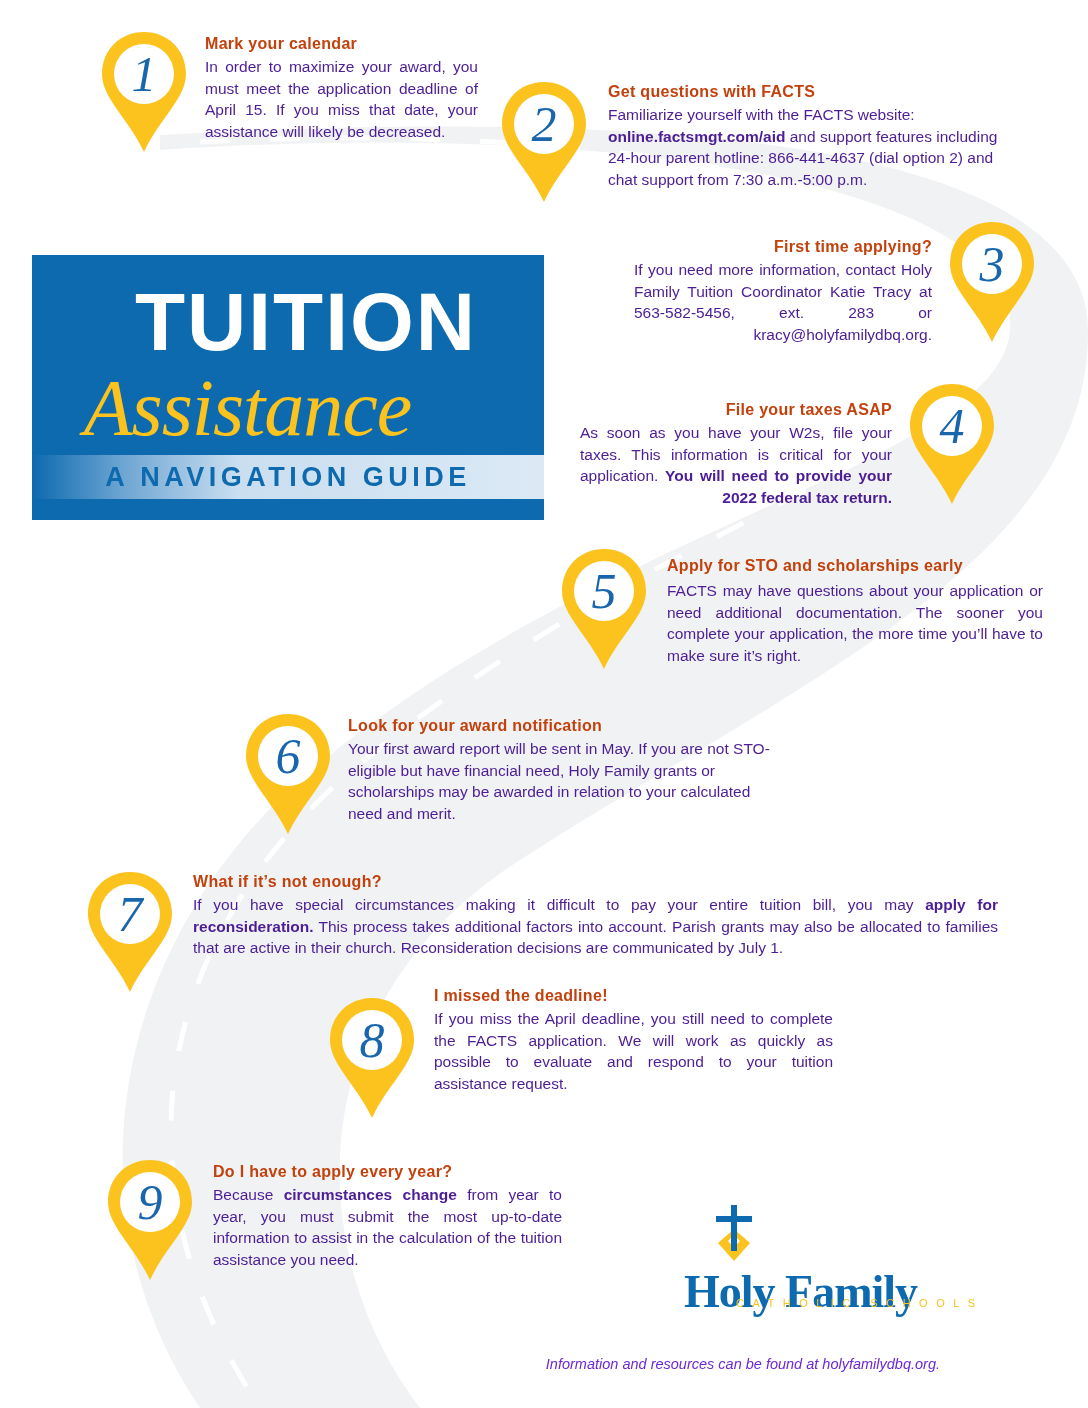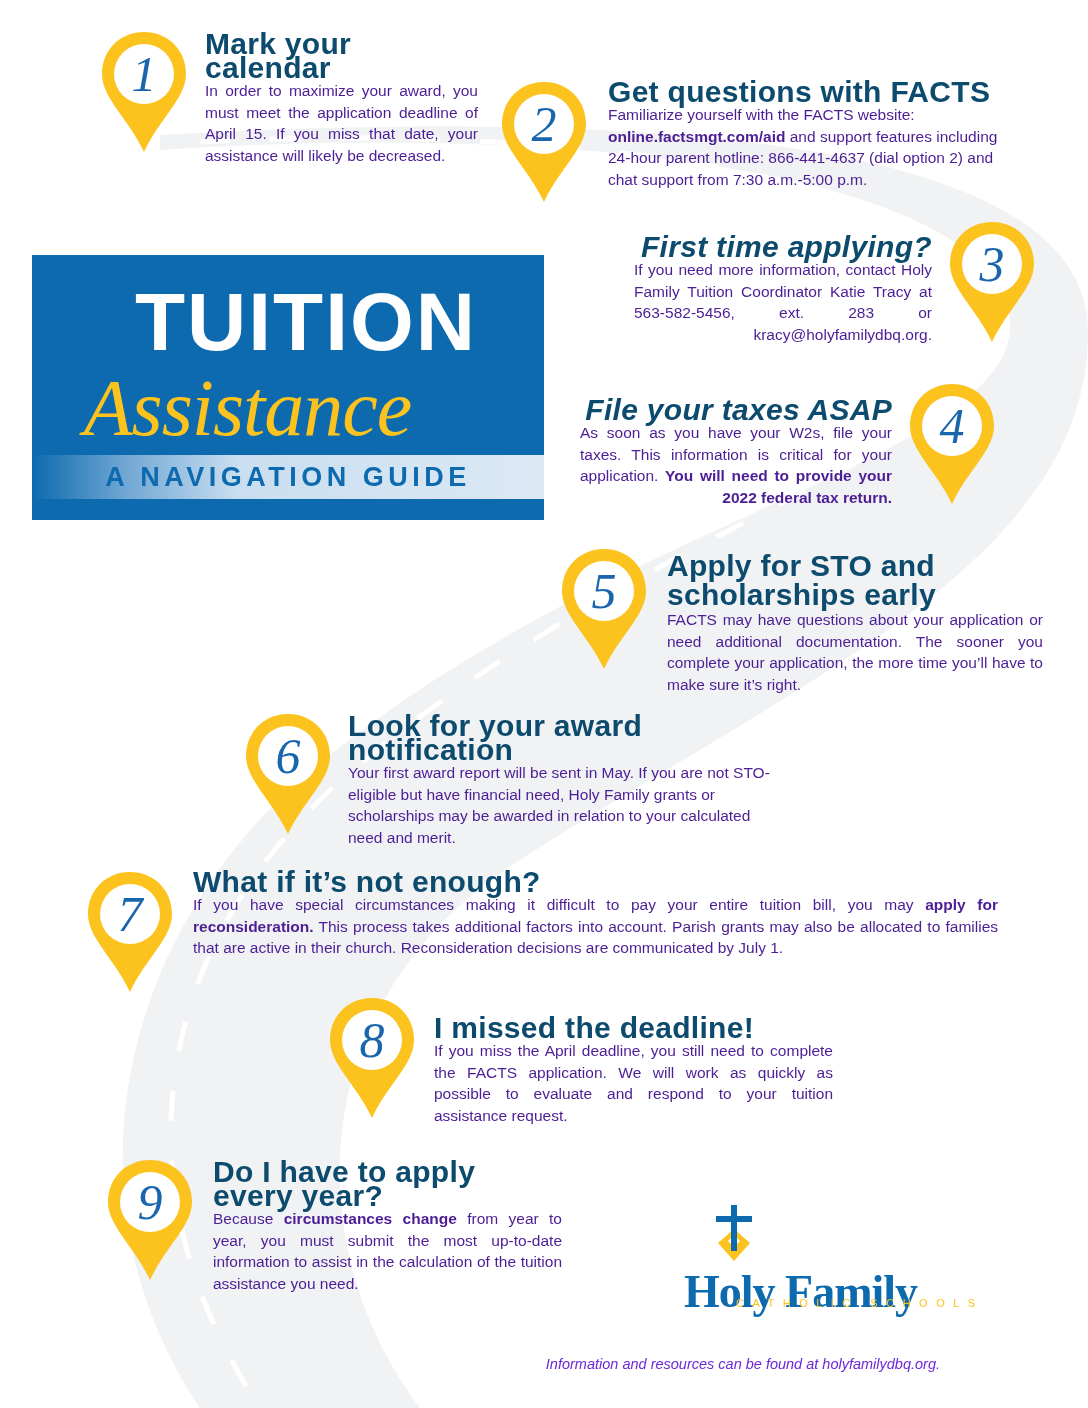--- a/index.html
+++ b/index.html
@@ -4,24 +4,24 @@
 <style>
   html, body { margin:0; padding:0; }
   body { width:1088px; height:1408px; background:#ffffff; position:relative; overflow:hidden;
          font-family:"Liberation Sans", sans-serif; color:#1a66ad; }
   .road { position:absolute; left:0; top:0; width:1088px; height:1408px; z-index:0; }
   .step { position:absolute; z-index:2; }
   .pin { position:absolute; z-index:2; width:92px; height:128px; }
   .pin svg { width:92px; height:128px; display:block; }
   .pin .num { position:absolute; left:0; top:14px; width:92px; text-align:center;
               font-family:"Liberation Serif", serif; font-style:italic; font-size:50px; color:#1a66ad; line-height:64px; }
-  .title { color:#0c4a6e; font-weight:bold; font-size:30px; line-height:24px; margin:0; letter-spacing:0.3px; }
+  .title { color:#c2410c; font-weight:bold; font-size:16px; line-height:24px; margin:0; letter-spacing:0.3px; }
   .body { font-size:15.5px; line-height:21.5px; color:#4c1d95; margin:0; }
   .just { text-align:justify; }
-  .right { text-align:right;font-style:italic; }
+  .right { text-align:right; }
   b { font-weight:bold; }
   .hero { position:absolute; left:32px; top:255px; width:512px; height:265px; background:#0d6aaf; z-index:2; overflow:hidden; }
   .hero .t1 { position:absolute; left:0; width:548px; top:22px; text-align:center; color:#ffffff;
               font-weight:bold; font-size:82px; letter-spacing:2px; line-height:90px; }
   .hero .t2 { position:absolute; left:0; width:431px; top:108px; text-align:center; color:#fcc31e;
               font-family:"Liberation Serif", serif; font-style:italic; font-size:80px; line-height:90px; letter-spacing:-1px; }
   .hero .band { position:absolute; left:0; top:200px; width:512px; height:44px;
                 background:linear-gradient(90deg,#0d6aaf 0%, #6fa6d3 18%, #c9def0 40%, #dce9f5 100%); }
   .hero .t3 { position:absolute; left:0; width:512px; top:200px; height:44px; line-height:44px; text-align:center;
               color:#0d6aaf; font-weight:bold; font-size:27px; letter-spacing:4.5px; }
@@ -131,21 +131,21 @@
   <p class="body just"><span>If you have special circumstances making it difficult to pay your entire tuition bill, you may </span><b>apply for reconsideration.</b><span> This process takes additional factors into account. Parish grants may also be allocated to families that are active in their church.  Reconsideration decisions are communicated by July 1.</span></p>
 </div>
 
 <div class="pin" style="left:326px;top:994px;">
   <svg viewBox="0 0 92 128">
       <path d="M46,4 C22,4 4,22 4,46 C4,70 30,90 46,124 C62,90 88,70 88,46 C88,22 70,4 46,4 Z" fill="#fcc31e"></path>
       <circle cx="46" cy="46" r="30" fill="#fff"></circle>
     </svg>
   <div class="num">8</div>
 </div>
-<div class="step" style="left:434px;top:1016px;width:399px;">
+<div class="step" style="left:434px;top:984px;width:399px;">
   <p class="title">I missed the deadline!</p>
   <p class="body just">If you miss the April deadline, you still need to complete the FACTS application.  We will work as quickly as possible to evaluate and respond to your tuition assistance request.</p>
 </div>
 
 <div class="pin" style="left:104px;top:1156px;">
   <svg viewBox="0 0 92 128">
       <path d="M46,4 C22,4 4,22 4,46 C4,70 30,90 46,124 C62,90 88,70 88,46 C88,22 70,4 46,4 Z" fill="#fcc31e"></path>
       <circle cx="46" cy="46" r="30" fill="#fff"></circle>
     </svg>
   <div class="num">9</div>

